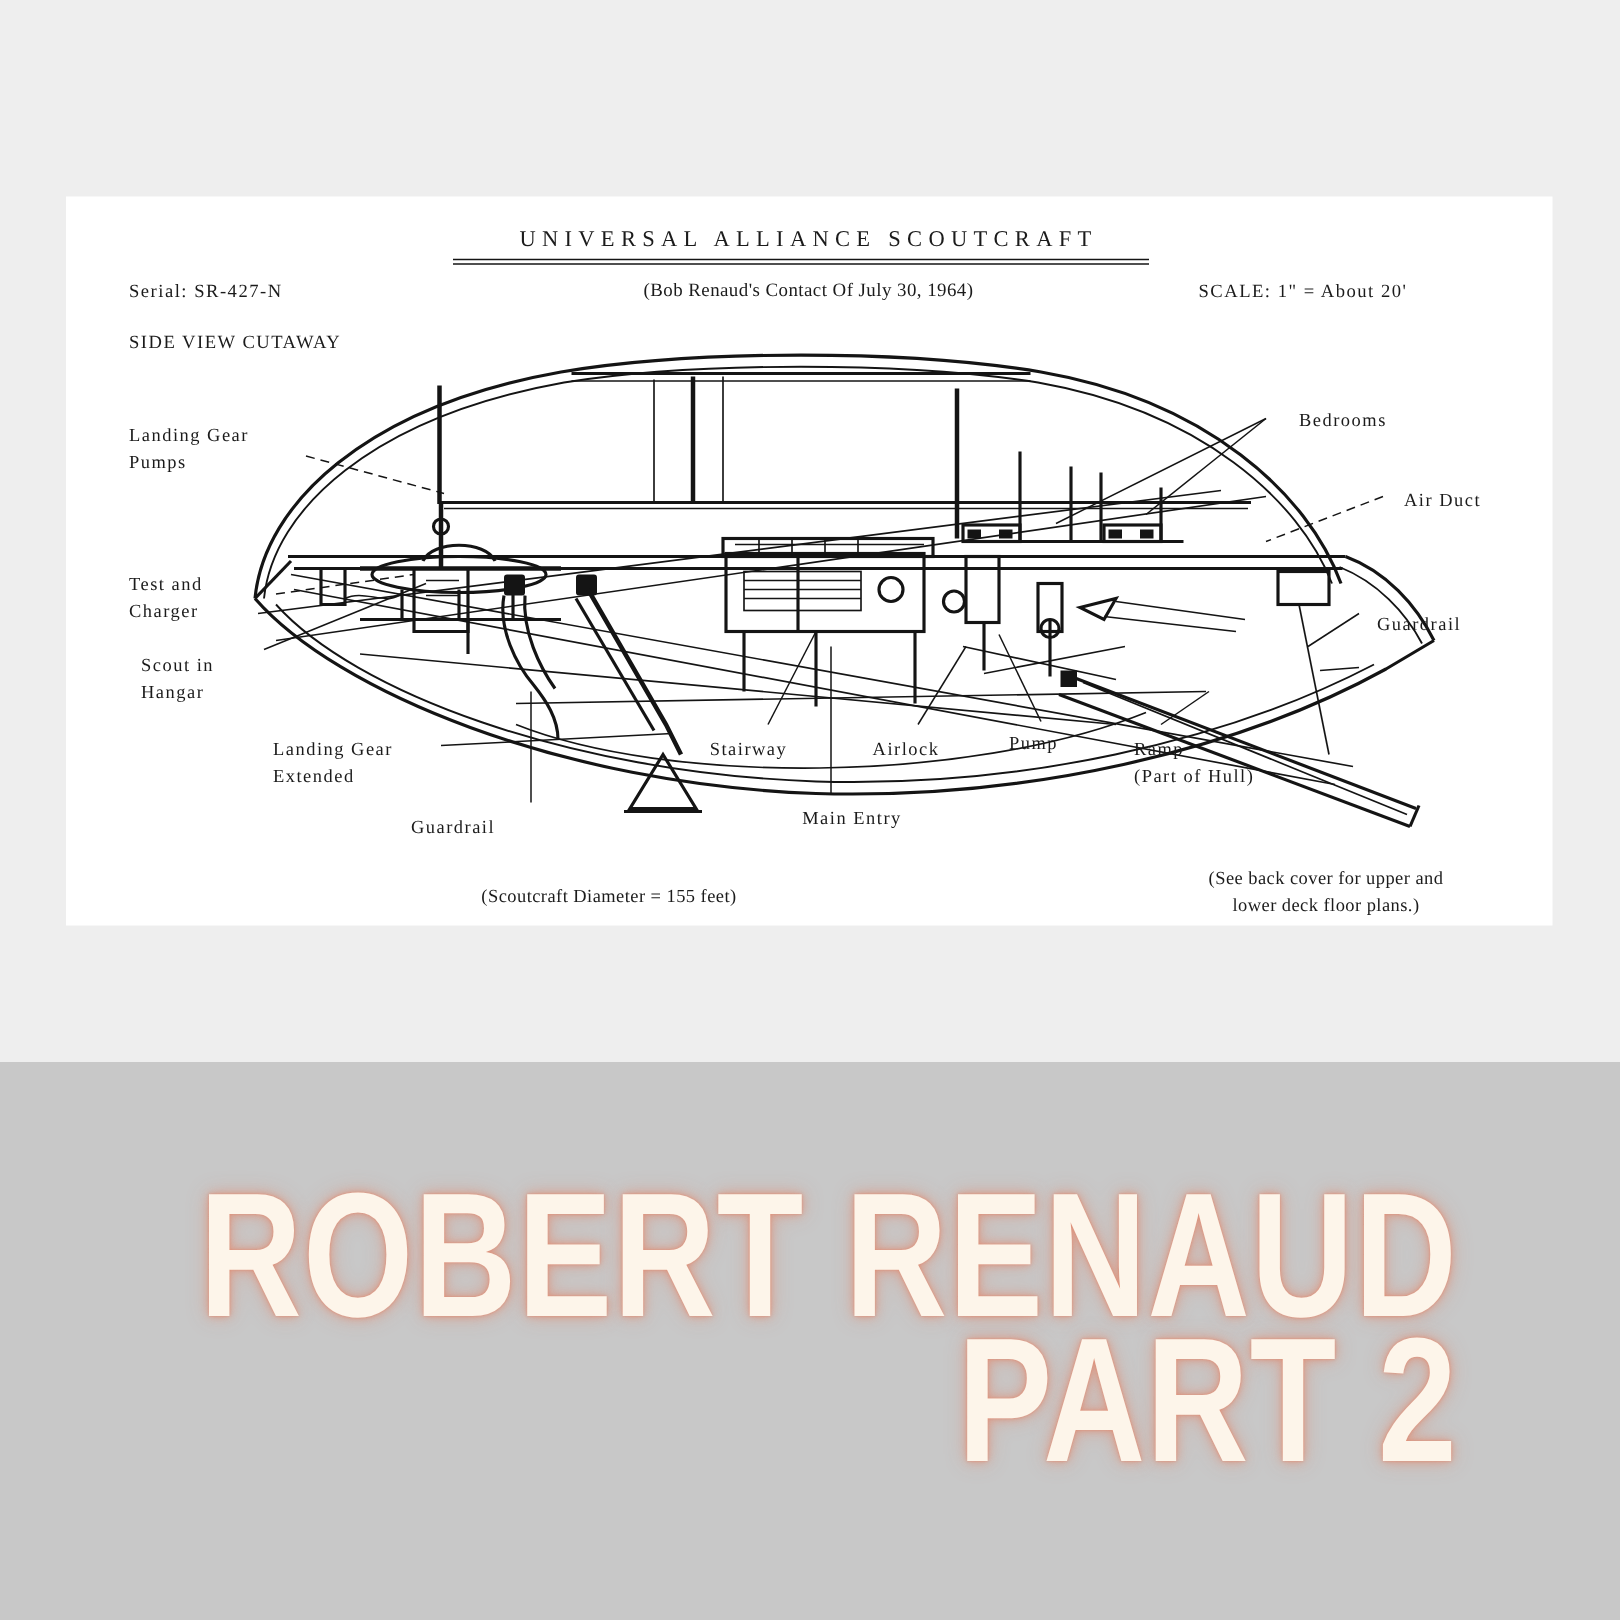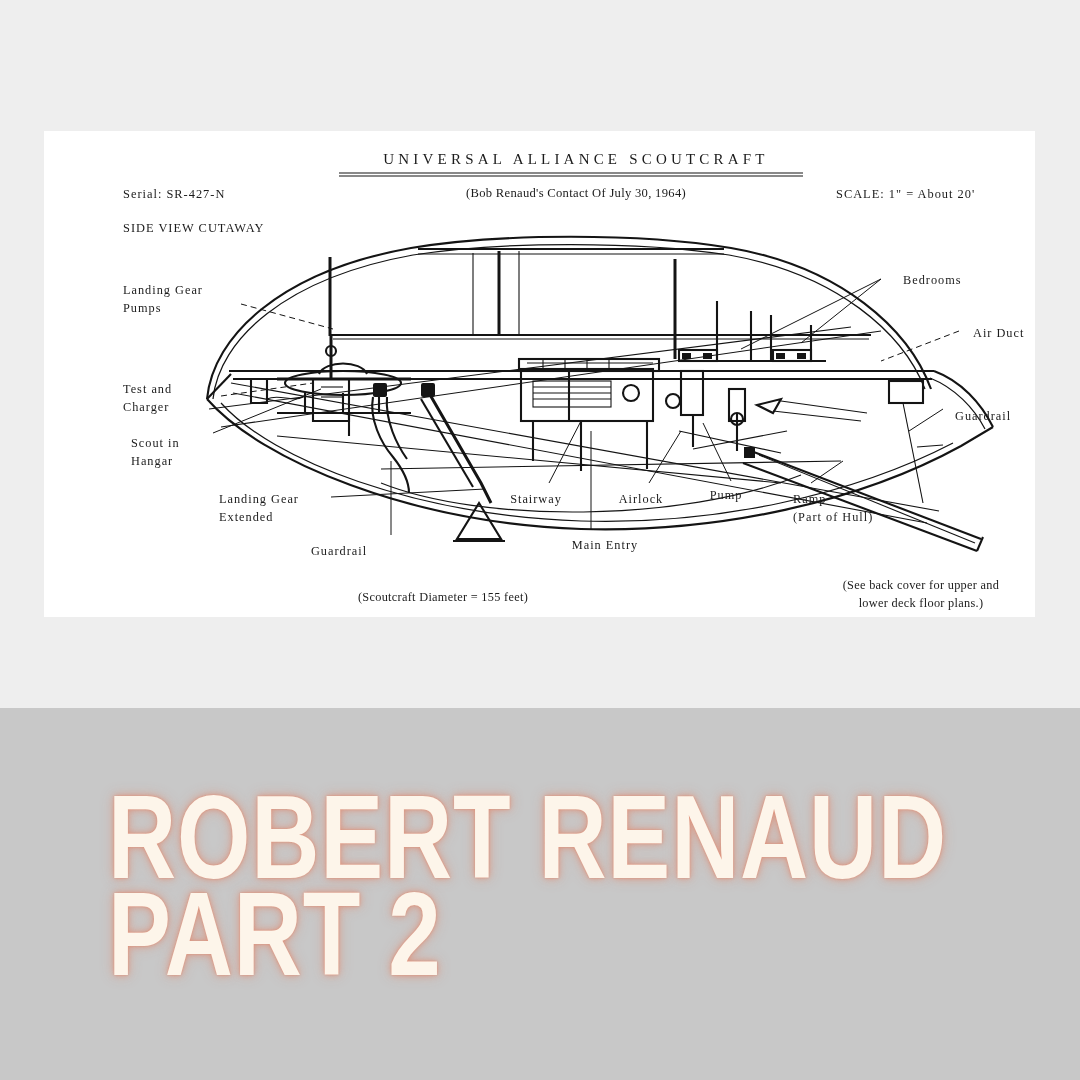--- a/index.html
+++ b/index.html
@@ -18,21 +18,20 @@
     left: 0; top: 708px;
     width: 1080px; height: 372px;
     background: #c8c8c8;
   }
   
   #panel {
     position: absolute;
     left: 44px; top: 131px;
     width: 991px; height: 486px;
     background: #ffffff;
-    padding-left: 37px;
   }
   #panel svg { display: block; width: 991px; height: 486px; }
 
   .dg-txt {
     font-family: "Liberation Serif", serif;
     fill: #1b1b1b;
     font-size: 12.2px;
     letter-spacing: 0.9px;
   }
   .dg-title {
@@ -50,21 +49,21 @@
   .thin { stroke-width: 1.1; }
   .thick{ stroke-width: 3.0; }
   .lead { stroke-width: 1.0; }
   .fillblk { fill: #141414; stroke: none; }
 
   
   #title-block {
     position: absolute;
     left: 0; top: 782px;
     width: 1080px;
-    text-align: left;
+    text-align: right;
     line-height: 0.94;
     font-family: "Liberation Sans Narrow", "Liberation Sans", sans-serif;
     font-weight: 700;
     color: #fdf5ea;
     text-shadow:
        0 0 2px  rgba(224,140,115,0.95),
        0 0 7px  rgba(224,140,115,0.75),
        0 0 16px rgba(224,140,115,0.45);
     letter-spacing: 1px;
   }

